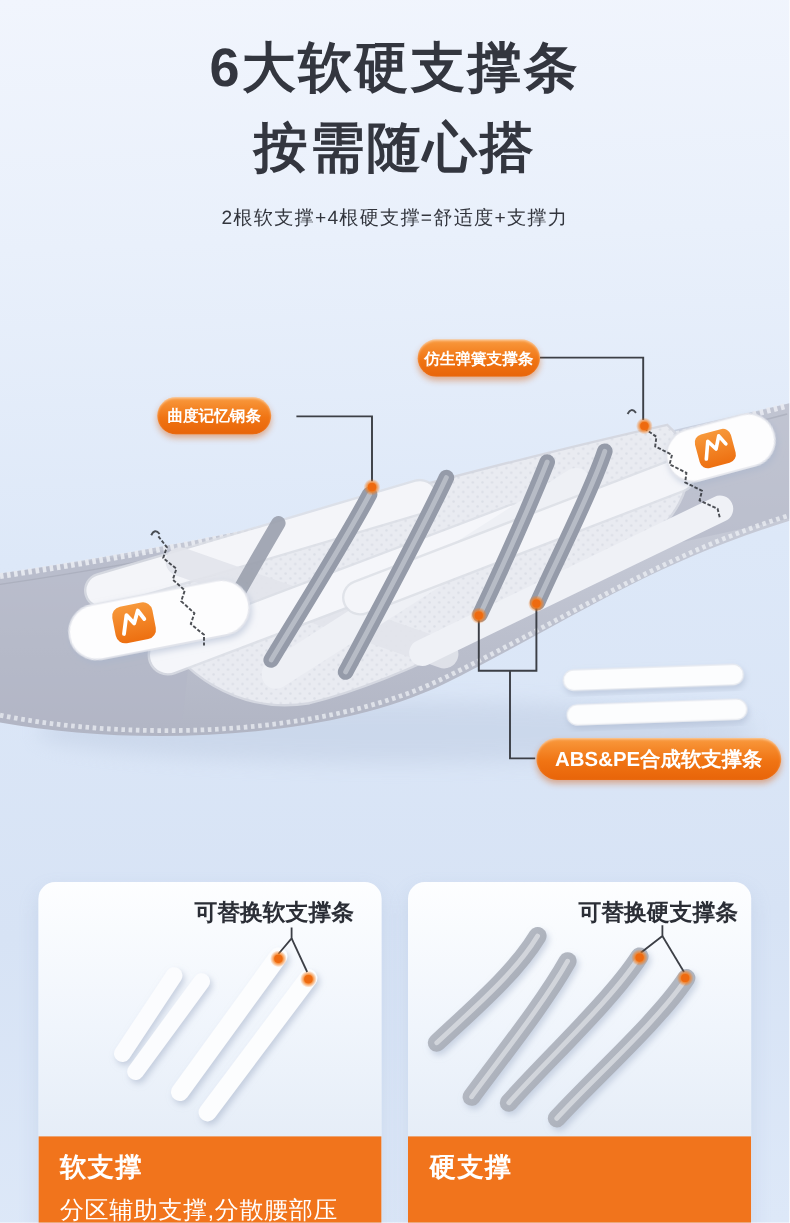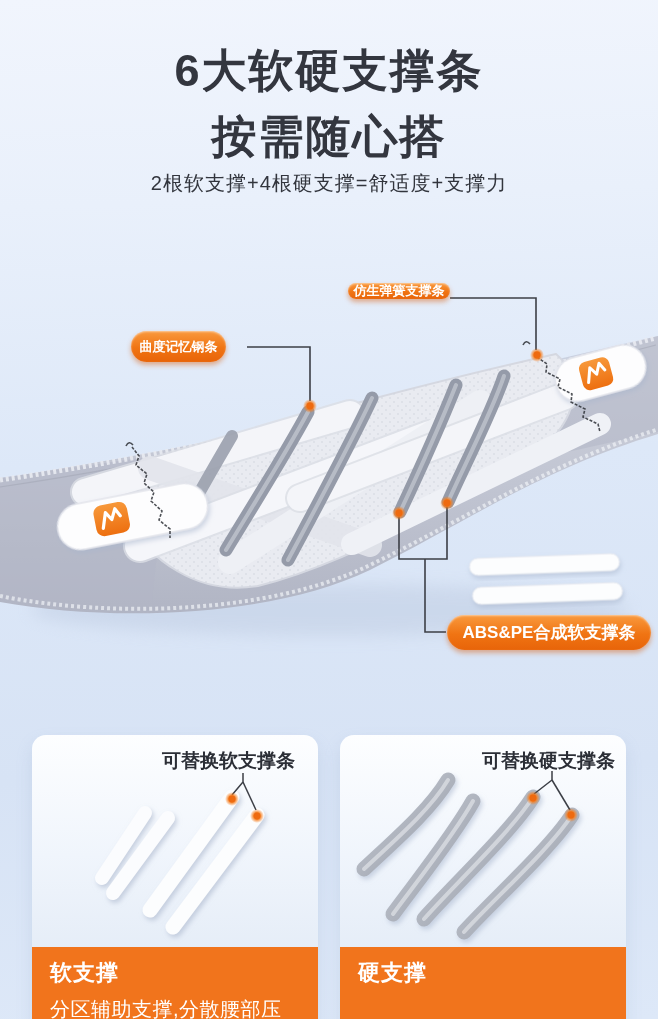--- a/index.html
+++ b/index.html
@@ -1,28 +1,28 @@
 <!DOCTYPE html>
 <html><head>
 <meta charset="utf-8">
 <style>
   html,body{margin:0;padding:0;}
   body{font-family:"Liberation Sans","DejaVu Sans",sans-serif;}
   .page{position:relative;width:658px;height:1019px;overflow:hidden;
         background:linear-gradient(178deg,#f1f5fd 0%,#e9f0fb 20%,#dde8f8 45%,#d7e3f5 75%,#dde8f8 100%);}
   
-  .header{position:relative;z-index:2;padding-top:38px;text-align:center;}
+  .header{position:relative;z-index:2;padding-top:24px;text-align:center;}
   .title-line{font-size:45px;line-height:66px;font-weight:700;color:#33363f;letter-spacing:2px;}
-  .subtitle{font-size:20px;font-weight:500;color:#32353d;letter-spacing:1px;}
+  .subtitle{margin-top:16px;font-size:16px;font-weight:500;color:#32353d;letter-spacing:1px;}
   
   .pill{position:absolute;z-index:3;display:flex;align-items:center;justify-content:center;
         color:#fff;font-weight:700;white-space:nowrap;
         background:linear-gradient(180deg,#f99a3e 0%,#f07413 55%,#e86409 100%);
         box-shadow:0 3px 5px rgba(214,92,10,.45), inset 0 1px 2px rgba(255,255,255,.5);}
-  .pill-spring{left:348px;top:283px;width:102px;height:16px;font-size:13px;border-radius:17px;}
+  .pill-spring{left:348px;top:283px;width:102px;height:31px;font-size:13px;border-radius:17px;}
   .pill-steel{left:131px;top:331px;width:95px;height:31px;font-size:13px;border-radius:17px;}
   .pill-abs{left:447px;top:615px;width:204px;height:35px;font-size:17px;border-radius:19px;}
   
   #scene{position:absolute;left:0;top:0;z-index:1;pointer-events:none;}
   
   .card{position:absolute;top:735px;width:286px;height:300px;border-radius:14px;overflow:hidden;
         background:linear-gradient(180deg,#fdfeff 0%,#f0f5fc 40%,#dce6f3 100%);
         box-shadow:0 8px 16px rgba(140,165,200,.22);}
   .card-soft{left:32px;}
   .card-hard{left:340px;}

